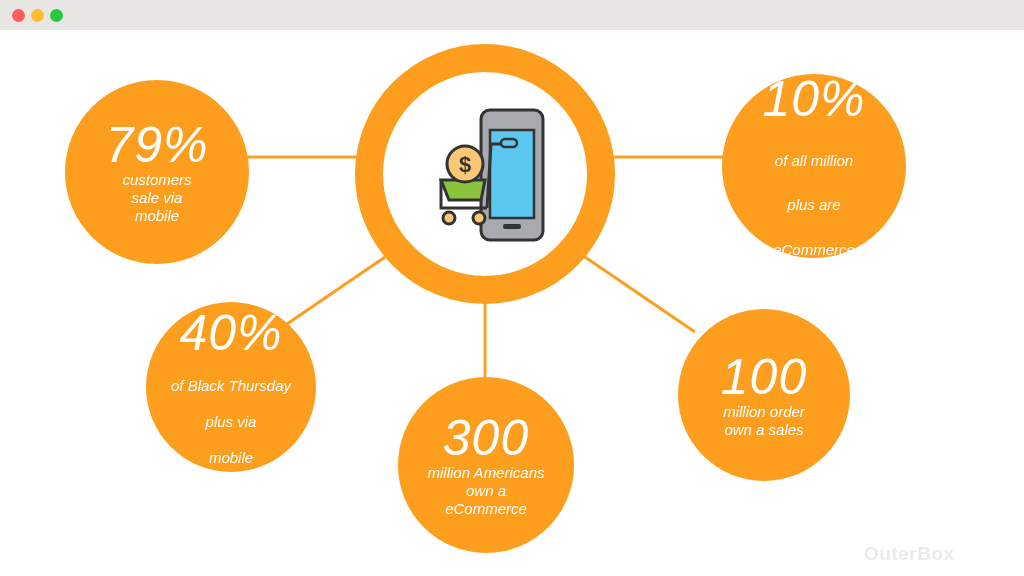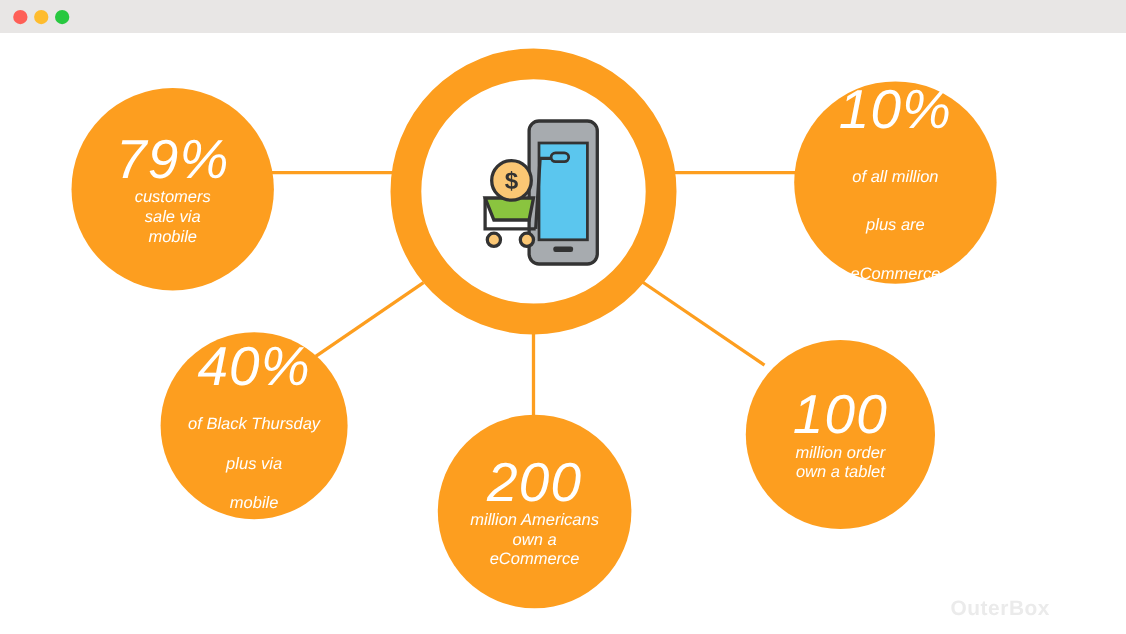--- a/index.html
+++ b/index.html
@@ -68,26 +68,26 @@
   </div>
 
   <div class="stat" style="left:146px; top:272px; width:170px; height:170px;gap:18px;">
     <div class="big">40%</div>
     <div class="small">of Black Thursday</div>
     <div class="small">plus via</div>
     <div class="small">mobile</div>
   </div>
 
   <div class="stat" style="left:398px; top:347px; width:176px; height:176px;">
-    <div class="big">200</div>
+    <div class="big">300</div>
     <div class="small">million Americans</div>
     <div class="small">own a</div>
     <div class="small">eCommerce</div>
   </div>
 
   <div class="stat" style="left:678px; top:279px; width:172px; height:172px;">
     <div class="big">100</div>
     <div class="small">million order</div>
-    <div class="small">own a tablet</div>
+    <div class="small">own a sales</div>
   </div>
 
   <div class="watermark" style="top:513px;">OuterBox</div>
 </div>
 
 </body></html>

